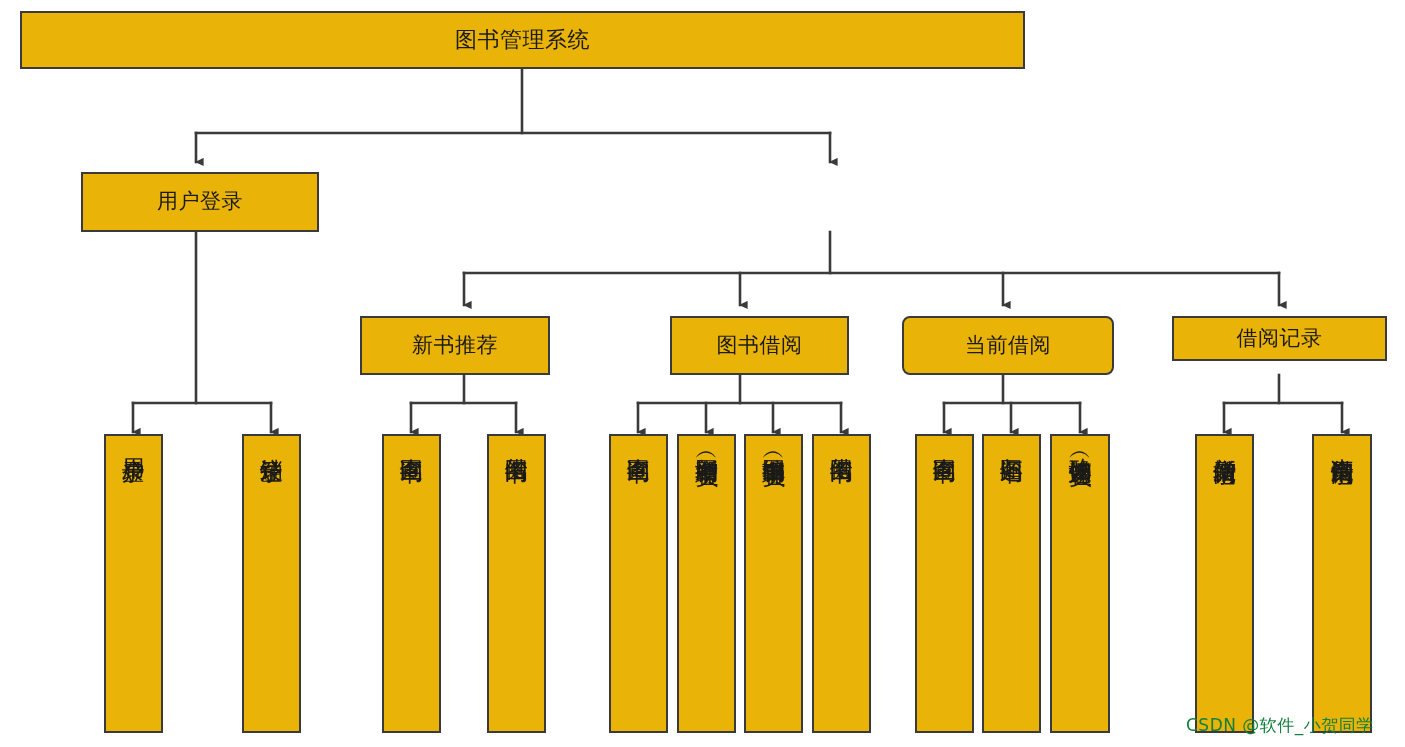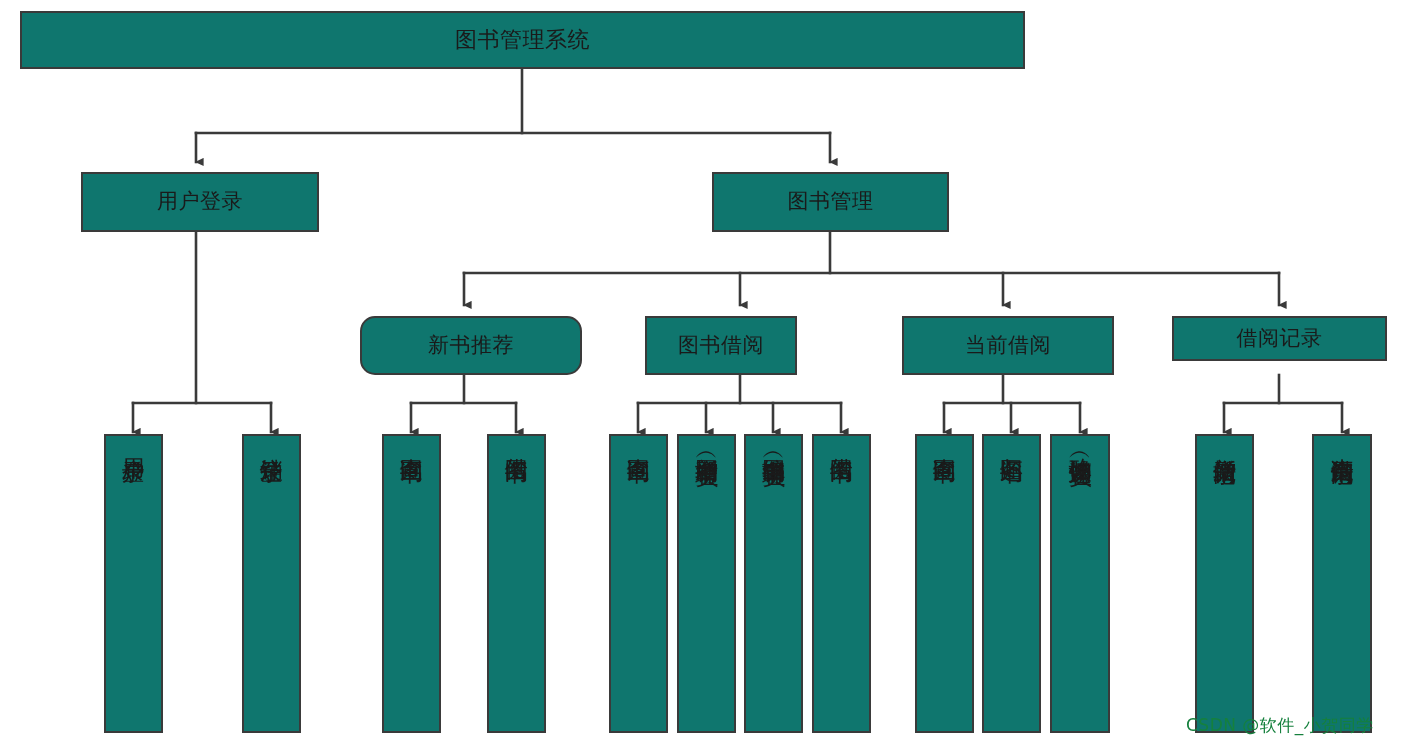--- a/index.html
+++ b/index.html
@@ -21,21 +21,21 @@
     position: absolute;
     left: 0;
     top: 0;
     width: 1405px;
     height: 747px;
   }
   .node {
     position: absolute;
     box-sizing: border-box;
     border: 2px solid #3a3a3a;
-    background: #0f766e;
+    background: #eab308;
     color: #1a1a1a;
     display: flex;
     align-items: center;
     justify-content: center;
     z-index: 2;
   }
   .node .lbl {
     display: block;
     white-space: nowrap;
   }
@@ -135,33 +135,30 @@
   </svg>
 
   <div class="node h root" style="left:20px; top:11px; width:1005px; height:58px;">
     <span class="lbl">图书管理系统</span>
   </div>
 
   <div class="node h" style="left:81px; top:172px; width:238px; height:60px;">
     <span class="lbl">用户登录</span>
   </div>
 
-  <div class="node h" style="left:712px; top:172px; width:237px; height:60px;">
-    <span class="lbl">图书管理</span>
-  </div>
-
-  <div class="node h" style="left:360px; top:316px; width:222px; height:59px;border-radius:15px;">
+
+  <div class="node h" style="left:360px; top:316px; width:190px; height:59px;">
     <span class="lbl">新书推荐</span>
   </div>
 
-  <div class="node h" style="left:645px; top:316px; width:152px; height:59px;">
+  <div class="node h" style="left:670px; top:316px; width:179px; height:59px;">
     <span class="lbl">图书借阅</span>
   </div>
 
-  <div class="node h" style="left:902px; top:316px; width:212px; height:59px;">
+  <div class="node h" style="left:902px; top:316px; width:212px; height:59px;border-radius:8px;">
     <span class="lbl">当前借阅</span>
   </div>
 
   <div class="node h" style="left:1172px; top:316px; width:215px; height:45px;">
     <span class="lbl">借阅记录</span>
   </div>
 
   <div class="node v" style="left:104px; top:434px; width:59px; height:299px;">
     <span class="lbl">用户登录</span>
   </div>

